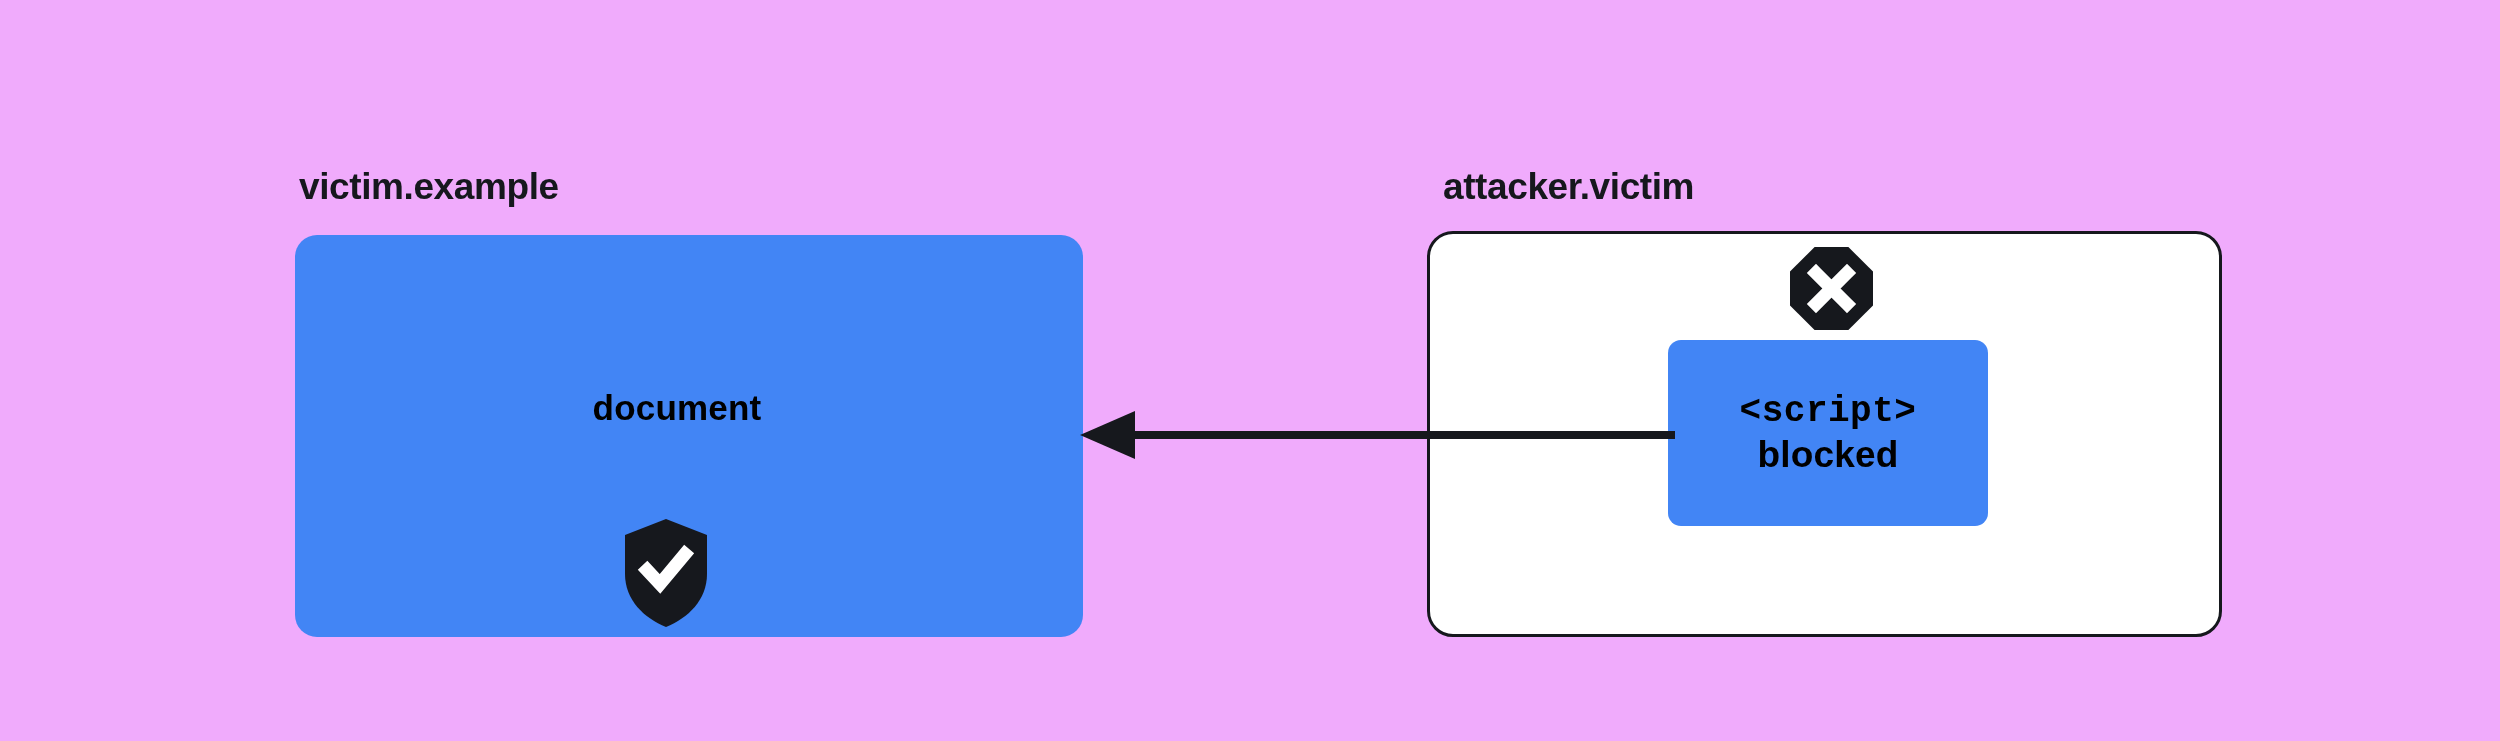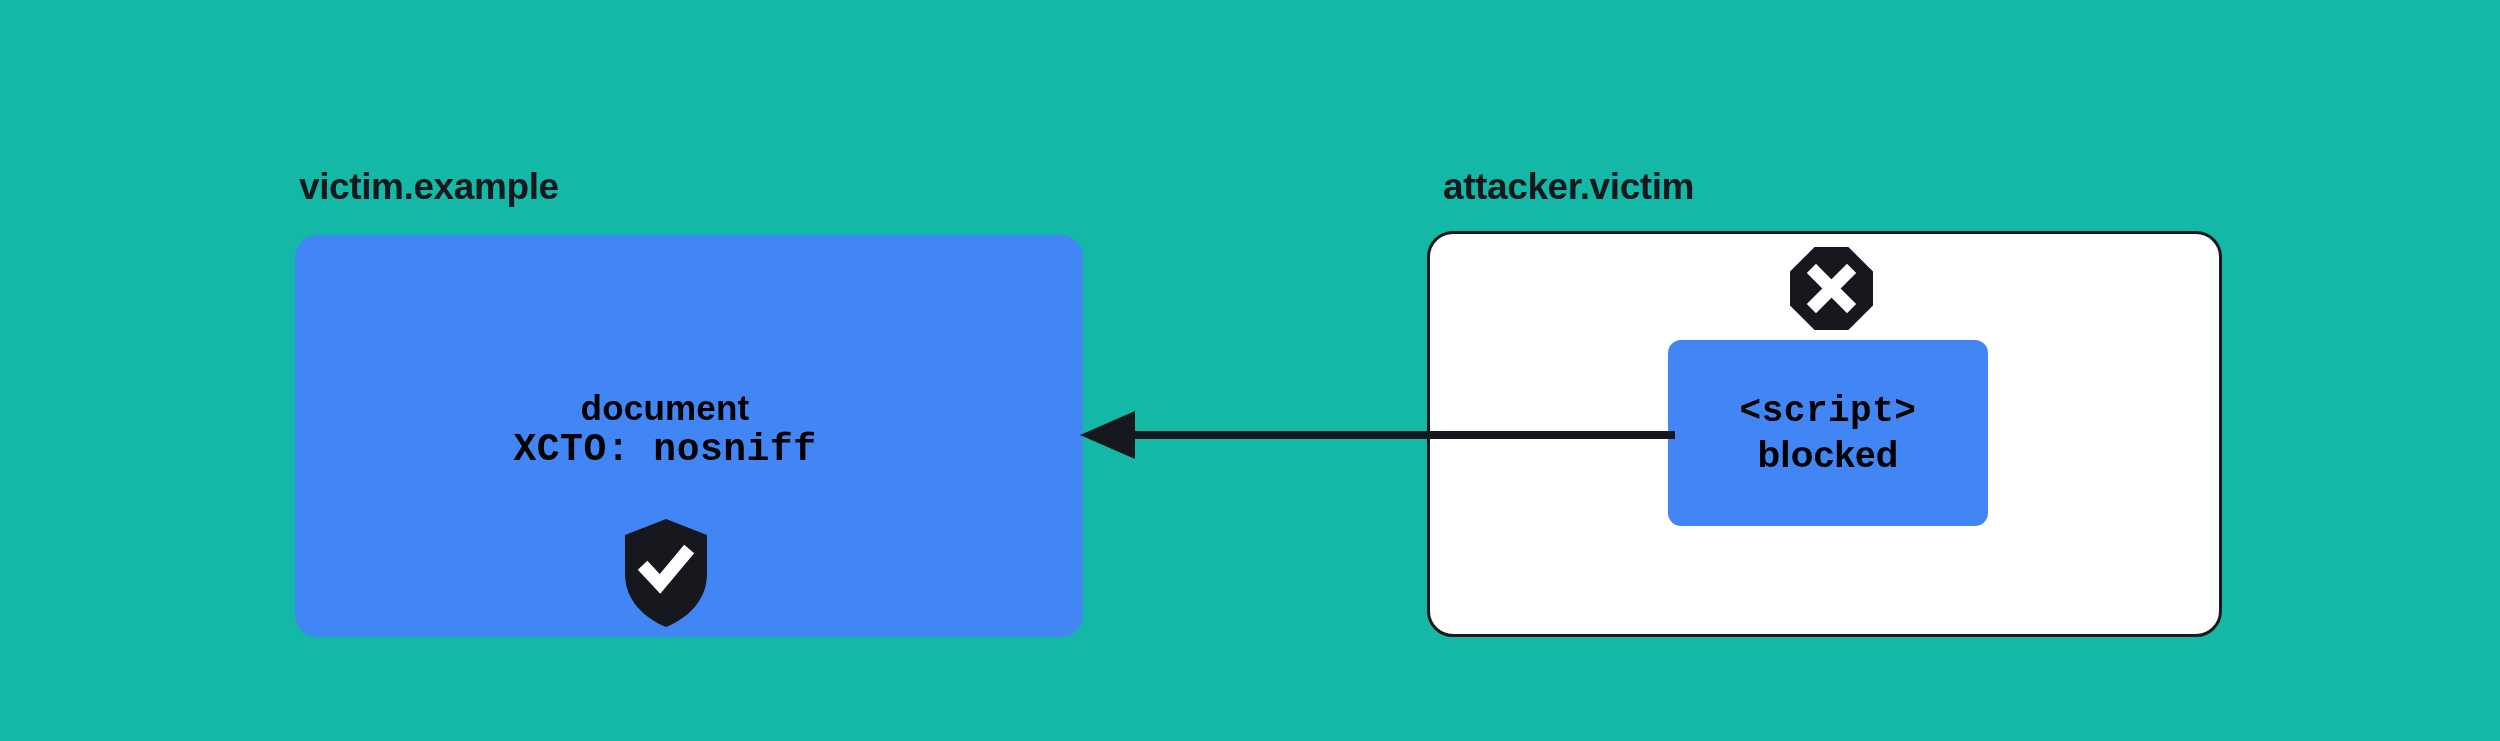--- a/index.html
+++ b/index.html
@@ -7,21 +7,21 @@
     padding: 0;
     background: #ffffff;
   }
   body {
     font-family: "Liberation Sans", sans-serif;
   }
   #canvas {
     position: relative;
     width: 2500px;
     height: 741px;
-    background: #14b8a6;
+    background: #f0abfc;
     overflow: hidden;
   }
 
   
   .origin-label {
     position: absolute;
     font-family: "Liberation Sans", sans-serif;
     font-weight: bold;
     font-size: 37px;
     letter-spacing: -0.4px;
@@ -37,21 +37,21 @@
     position: absolute;
     left: 295px;
     top: 235px;
     width: 788px;
     height: 402px;
     background: #4285f5;
     border-radius: 22px;
   }
   #victim-text {
     position: absolute;
-    left: 4px;
+    left: 16px;
     top: 152px;
     width: 732px;
     text-align: center;
     color: #000000;
     line-height: 1.18;
   }
   .doc-line-sans {
     font-family: "Liberation Sans", sans-serif;
     font-weight: bold;
     font-size: 35px;
@@ -149,21 +149,20 @@
 
     <span id="shield-icon">
       <svg width="84" height="110" viewBox="0 0 84 110" xmlns="http://www.w3.org/2000/svg">
         <path d="M42 1 L83 17 L83 56 C83 82 64 100 42 109 C20 100 1 82 1 56 L1 17 Z" fill="#16181d"></path>
         <path d="M23 52 L36 66 L61 36" fill="none" stroke="#ffffff" stroke-width="13" stroke-linecap="square" stroke-linejoin="miter"></path>
       </svg>
     </span>
 
     <div id="victim-text">
       <div class="doc-line-sans">document</div>
-      <div class="doc-line-mono">XCTO: nosniff</div>
     </div>
 
   </div>
 
   <div id="attacker-label" class="origin-label">attacker.victim</div>
 
   <div id="attacker-box"></div>
 
   <span id="blocked-icon">
     <svg width="85" height="85" viewBox="0 0 85 85" xmlns="http://www.w3.org/2000/svg">

